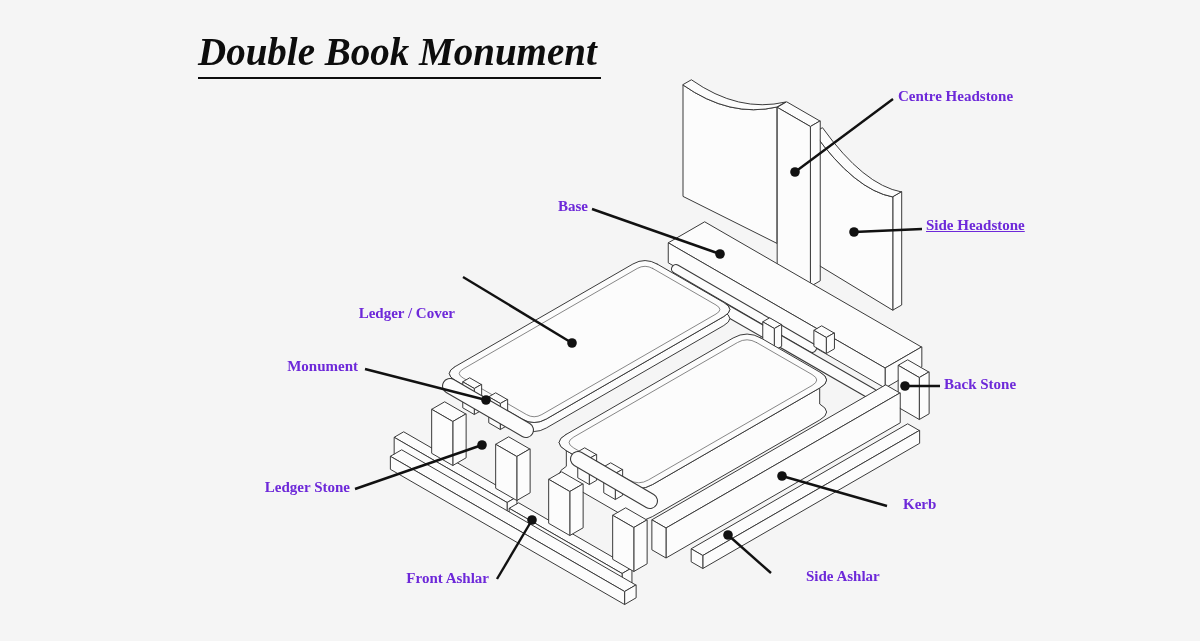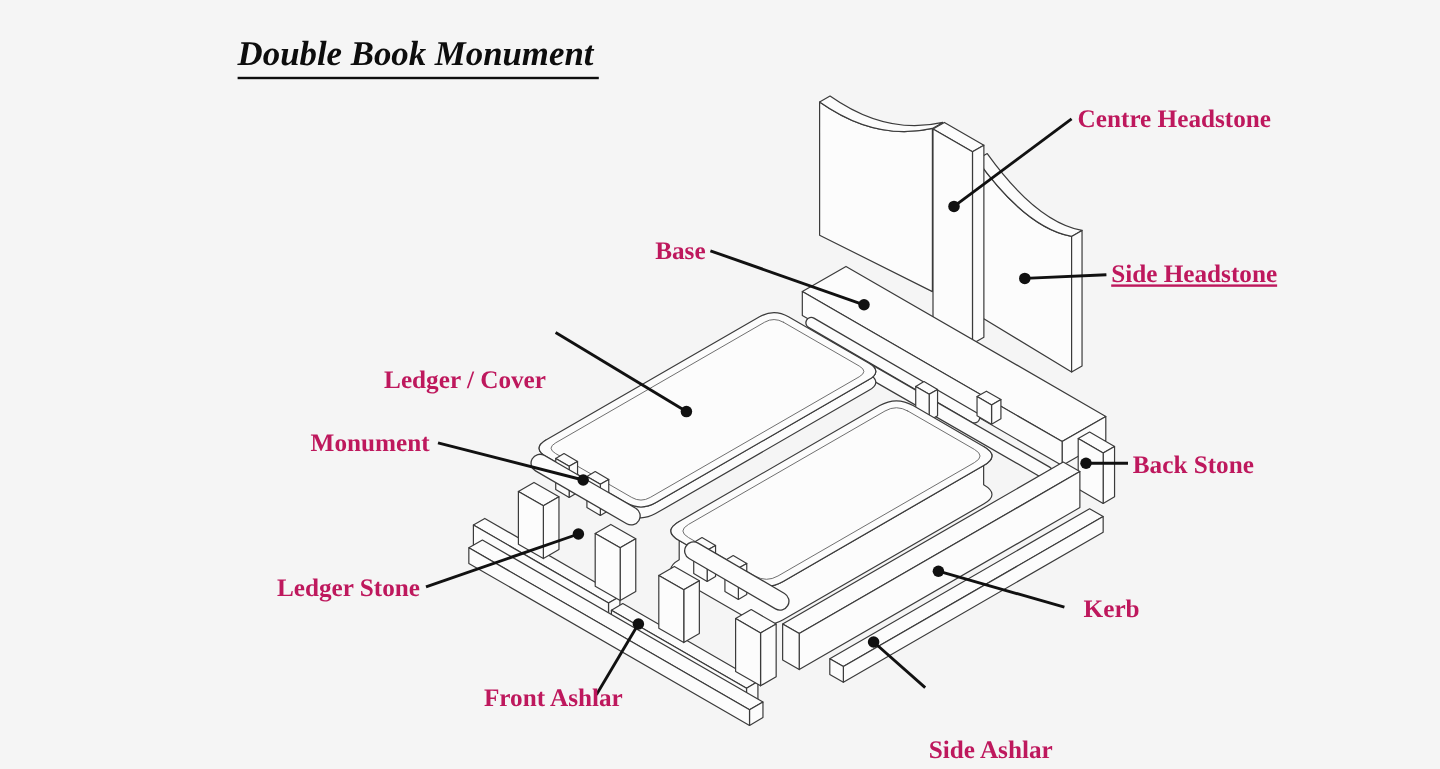--- a/index.html
+++ b/index.html
@@ -6,27 +6,27 @@
   .stage{
     position:relative;
     width:1200px;height:641px;
     background:#f5f5f5;
     overflow:hidden;
     font-family:"Liberation Serif", serif;
   }
   .iso-svg{position:absolute;left:0;top:0;}
   .title{
     position:absolute;left:198px;top:28px;
-    font-size:29px;font-weight:bold;font-style:italic;
+    font-size:39px;font-weight:bold;font-style:italic;
     color:#0d0d0d;line-height:1.22;
   }
   .title .tline{display:inline-block;border-bottom:2.5px solid #0d0d0d;padding-bottom:1px;padding-right:4px;}
   .plabel{
     position:absolute;
-    font-size:21px;font-weight:bold;color:#be185d;
+    font-size:15px;font-weight:bold;color:#6d28d9;
     white-space:nowrap;line-height:1;
   }
 </style>
 </head>
 <body>
 
 <div class="stage">
 
   <svg class="iso-svg" width="1200" height="641" viewBox="0 0 1200 641">
     <g id="shapes">
@@ -136,18 +136,18 @@
   <div class="title">
     <span class="tline">Double Book Monument</span><br>
   </div>
 
   <div class="plabel" style="left:898px;top:89px;">Centre Headstone</div>
   <div class="plabel" style="left:926px;top:218px;text-decoration:underline;">Side Headstone</div>
   <div class="plabel" style="right:612px;top:199px;">Base</div>
   <div class="plabel" style="right:745px;top:266px;margin-top:40px;">Ledger / Cover</div>
   <div class="plabel" style="right:842px;top:359px;">Monument</div>
   <div class="plabel" style="right:850px;top:480px;">Ledger Stone</div>
-  <div class="plabel" style="right:681px;top:571px;">Front Ashlar</div>
+  <div class="plabel" style="right:711px;top:571px;">Front Ashlar</div>
   <div class="plabel" style="left:944px;top:377px;text-align:right;">Back Stone</div>
   <div class="plabel" style="left:903px;top:497px;">Kerb</div>
-  <div class="plabel" style="left:774px;top:569px;margin-top:46px;">Side Ashlar</div>
+  <div class="plabel" style="left:806px;top:569px;">Side Ashlar</div>
 
 </div>
 
 </body></html>

